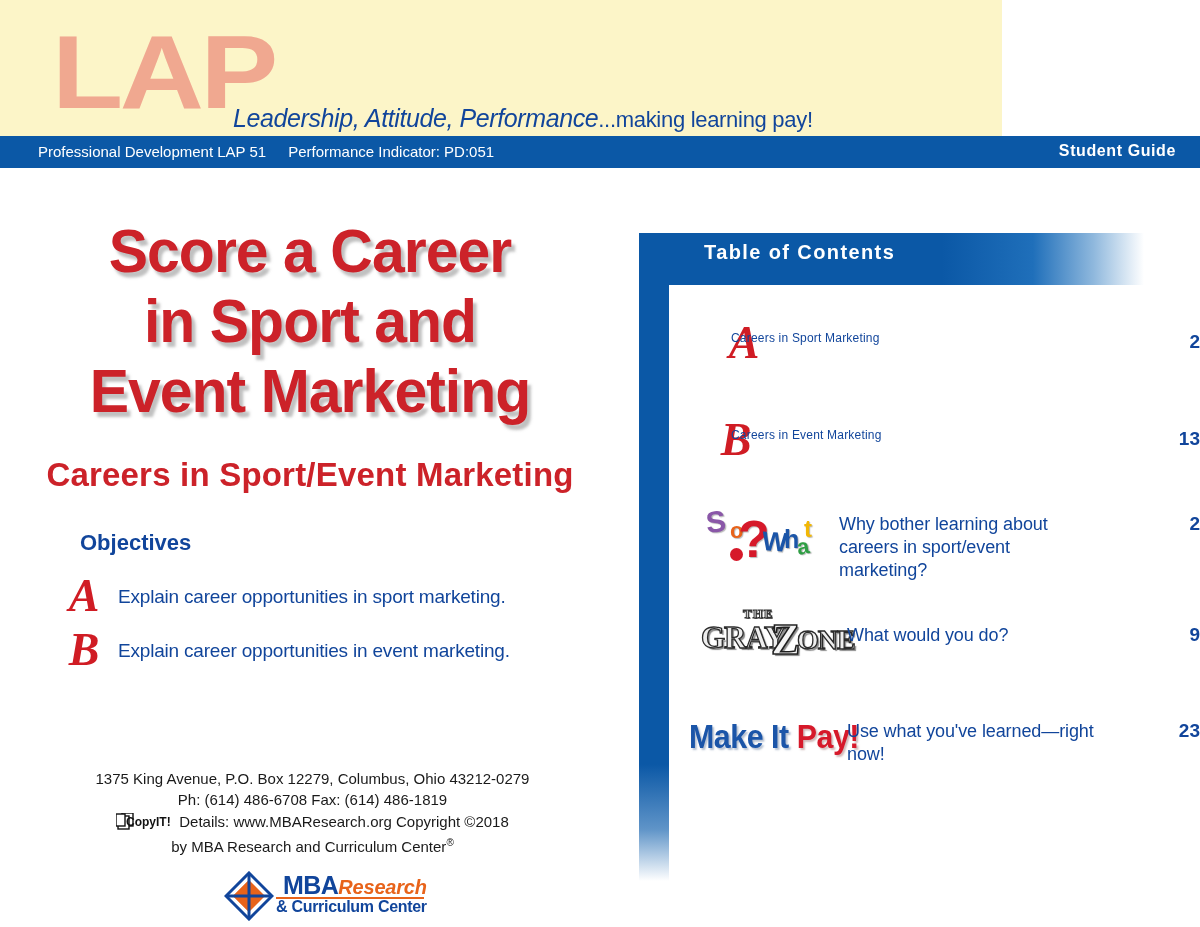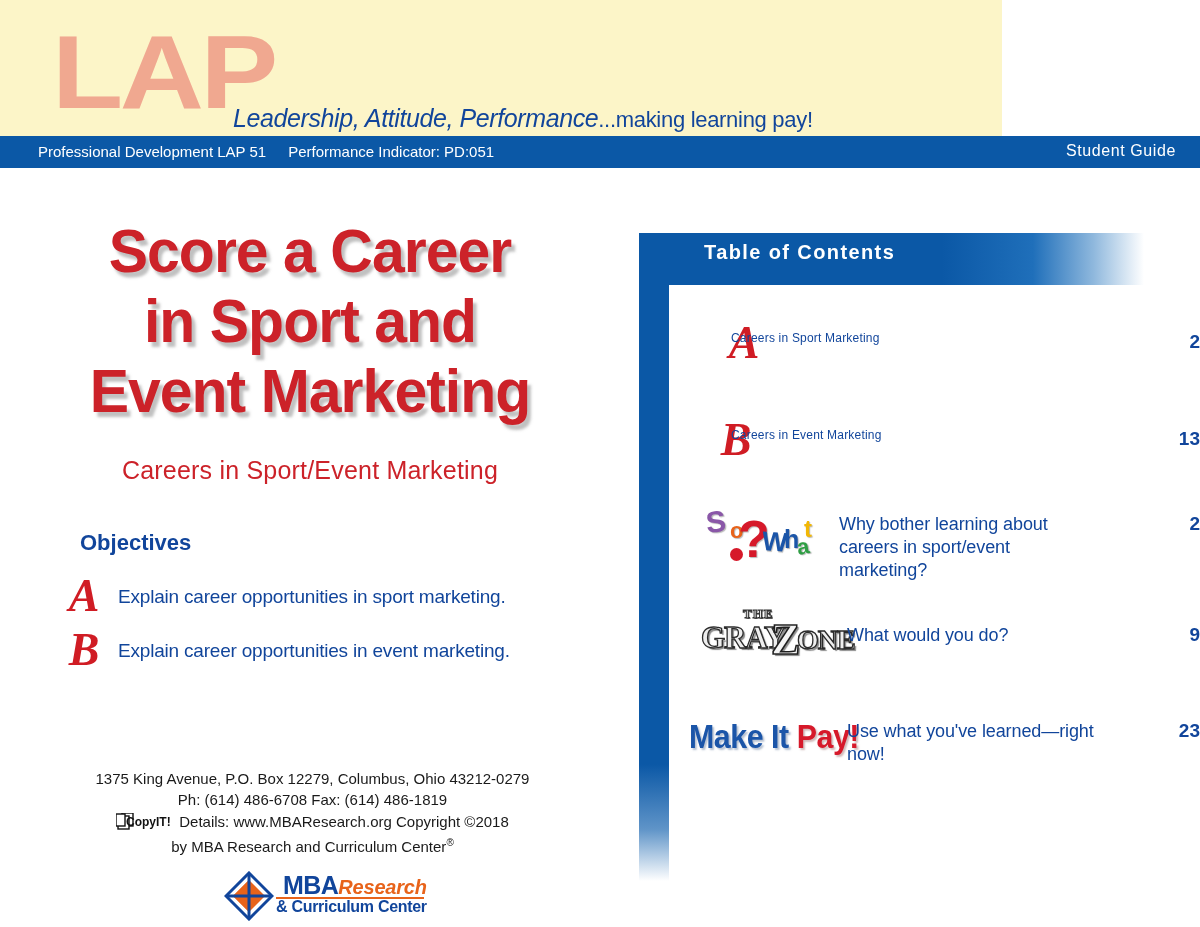--- a/index.html
+++ b/index.html
@@ -70,21 +70,21 @@
     font-size: 15px;
     letter-spacing: 0px;
     white-space: nowrap;
   }
   .infobar-left .gap { display: inline-block; width: 22px; }
   .infobar-right {
     position: absolute;
     right: 24px; top: 6px;
     color: #ffffff;
     font-size: 16px;
-    font-weight: normal;
+    font-weight: bold;
     letter-spacing: 0.6px;
     white-space: nowrap;
     text-align: right;
   }
 
   
   .left-col {
     position: absolute;
     left: 0; top: 168px;
     width: 625px; height: 759px;
@@ -103,22 +103,22 @@
     transform: scaleX(0.95);
     transform-origin: center top;
     text-shadow: 4px 5px 3px rgba(140,140,140,0.55);
   }
   .subtitle {
     position: absolute;
     left: 0; top: 288px;
     width: 620px;
     text-align: center;
     color: #cc2229;
-    font-weight: normal;
-    font-size: 25px;
+    font-weight: bold;
+    font-size: 33px;
     letter-spacing: 0.2px;
   }
   .objectives-head {
     position: absolute;
     left: 80px; top: 362px;
     color: #11459b;
     font-weight: bold;
     font-size: 22px;
   }
   .obj-row {

